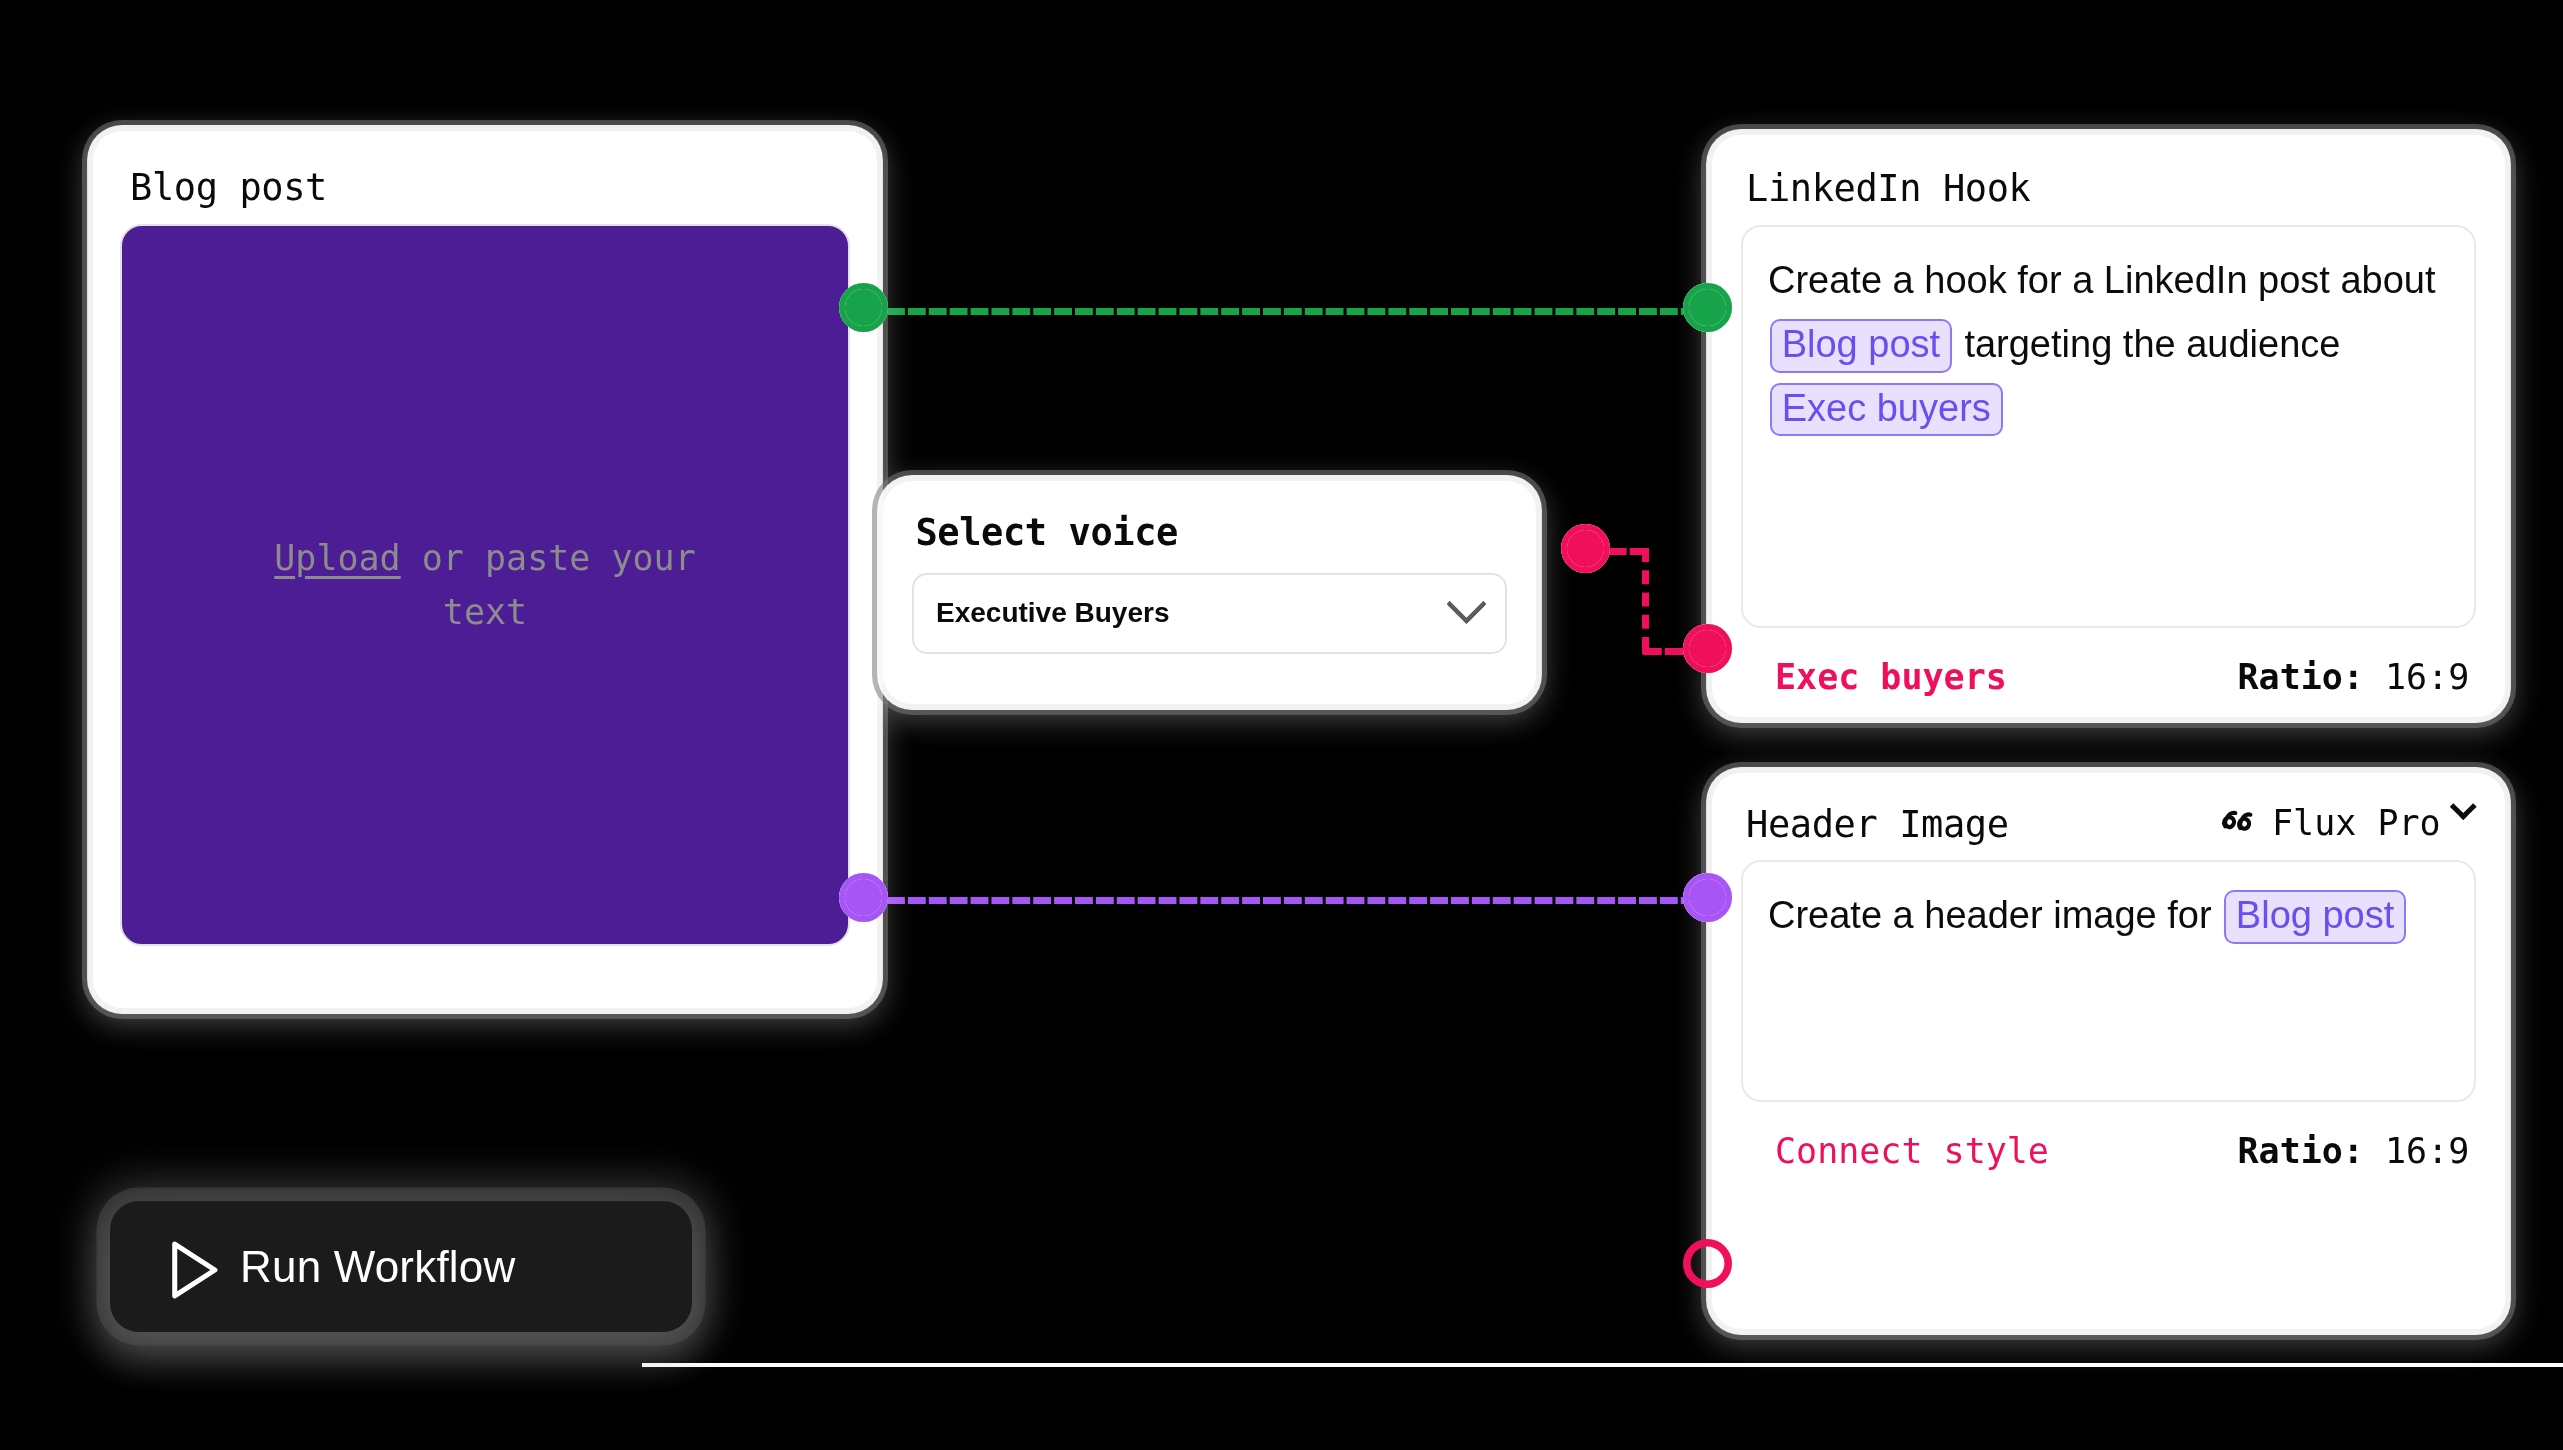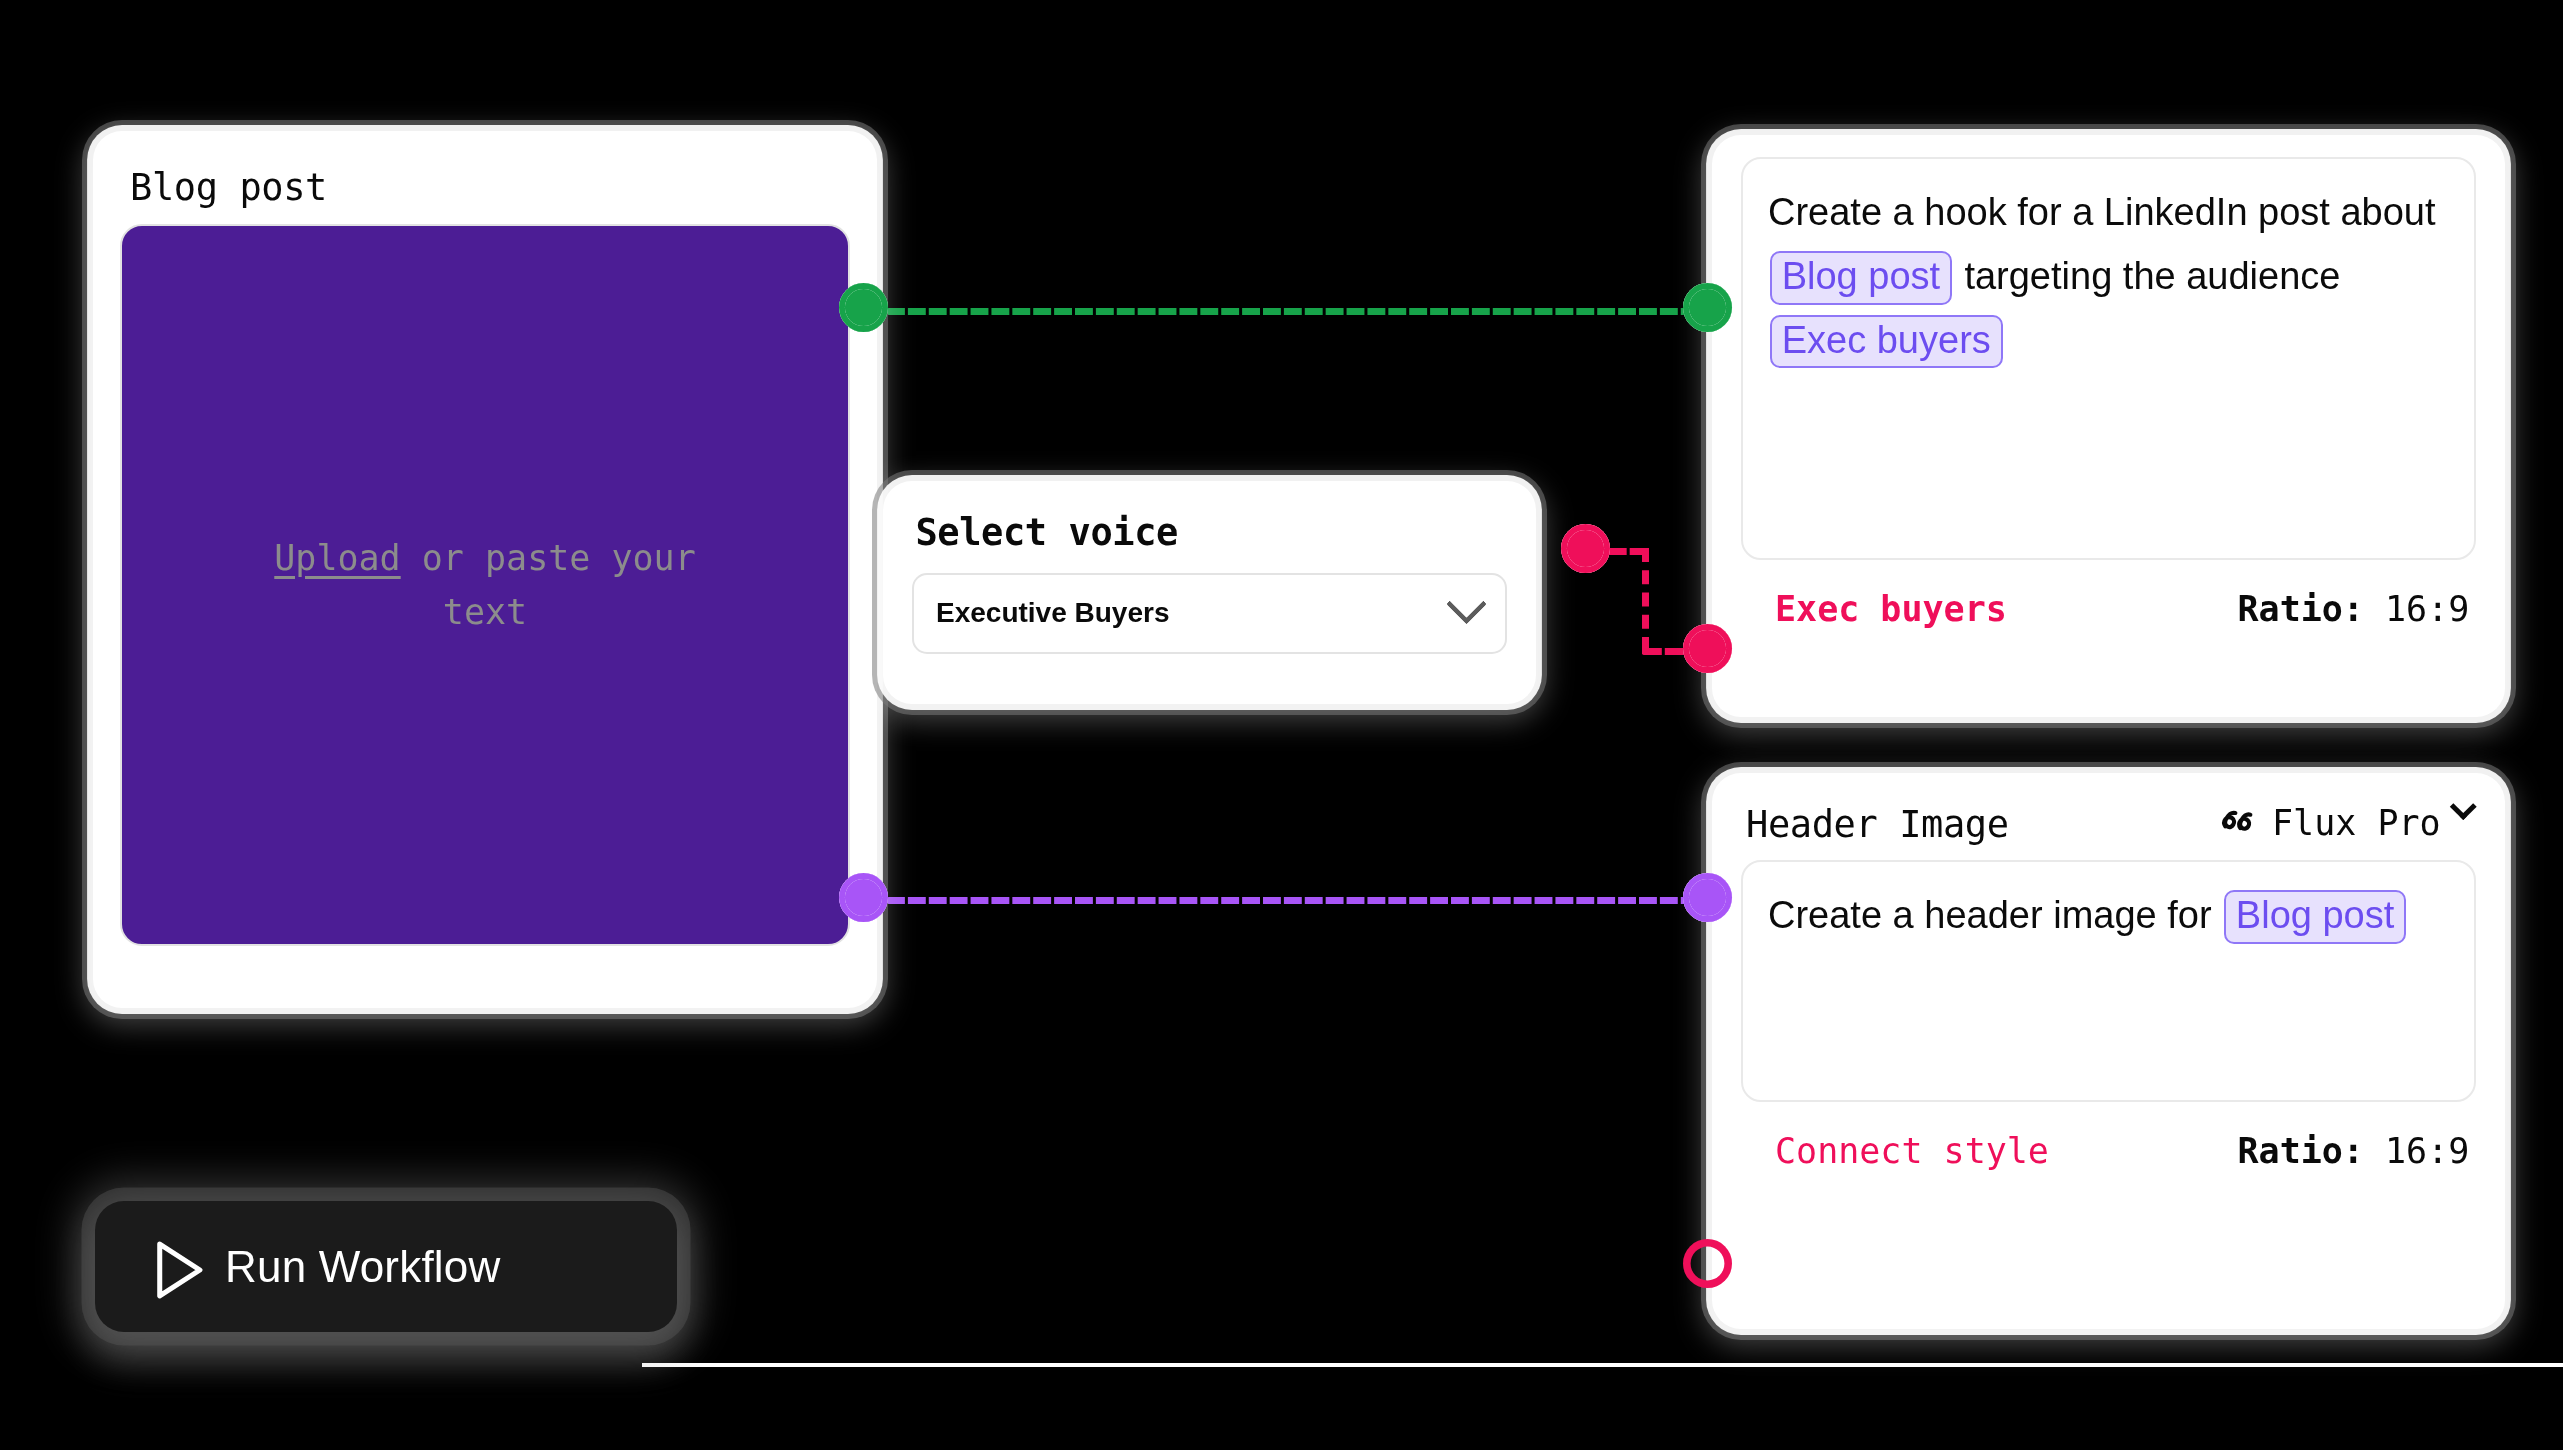--- a/index.html
+++ b/index.html
@@ -184,21 +184,21 @@
     width: 0;
     border-left: 7.6px dashed;
   }
   .edge.green { border-color: #17a34a; }
   .edge.purple { border-color: #a855f7; }
   .edge.pink { border-color: #ef0f5a; }
 
   
   #run-workflow {
     position: absolute;
-    left: 95px; top: 1201px;
+    left: 110px; top: 1201px;
     width: 582px; height: 131px;
     background: #1b1b1b;
     border: none;
     border-radius: 29px;
     display: flex; align-items: center; gap: 35px;
     padding: 0 0 0 56px;
     cursor: pointer;
     box-shadow:
       0 0 0 13.5px rgba(90,90,90,0.40),
       0 0 39px 22px rgba(160,160,160,0.30),
@@ -251,20 +251,21 @@
   <div class="card" id="node-voice">
     <div class="card-title">Select voice</div>
     <div class="select-box">
       <span class="select-value">Executive Buyers</span>
       <span class="chev"></span>
     </div>
   </div>
   <div class="port filled-pink" style="left:1561px; top:524px;"></div>
 
   <div class="card" id="node-linkedin">
+    <div class="card-title">LinkedIn Hook</div>
     <div class="prompt-box">
       <div class="prompt-text"><span>Create a hook for a LinkedIn post about </span><span class="tok">Blog post</span><span> targeting the audience </span><span class="tok">Exec buyers</span></div>
     </div>
     <div class="card-footer">
       <span class="footer-left bold">Exec buyers</span>
       <span class="footer-right"><span class="lbl">Ratio:</span>
         <span>16:9</span></span>
     </div>
   </div>
   <div class="port filled-green" style="left:1683px; top:283px;"></div>

